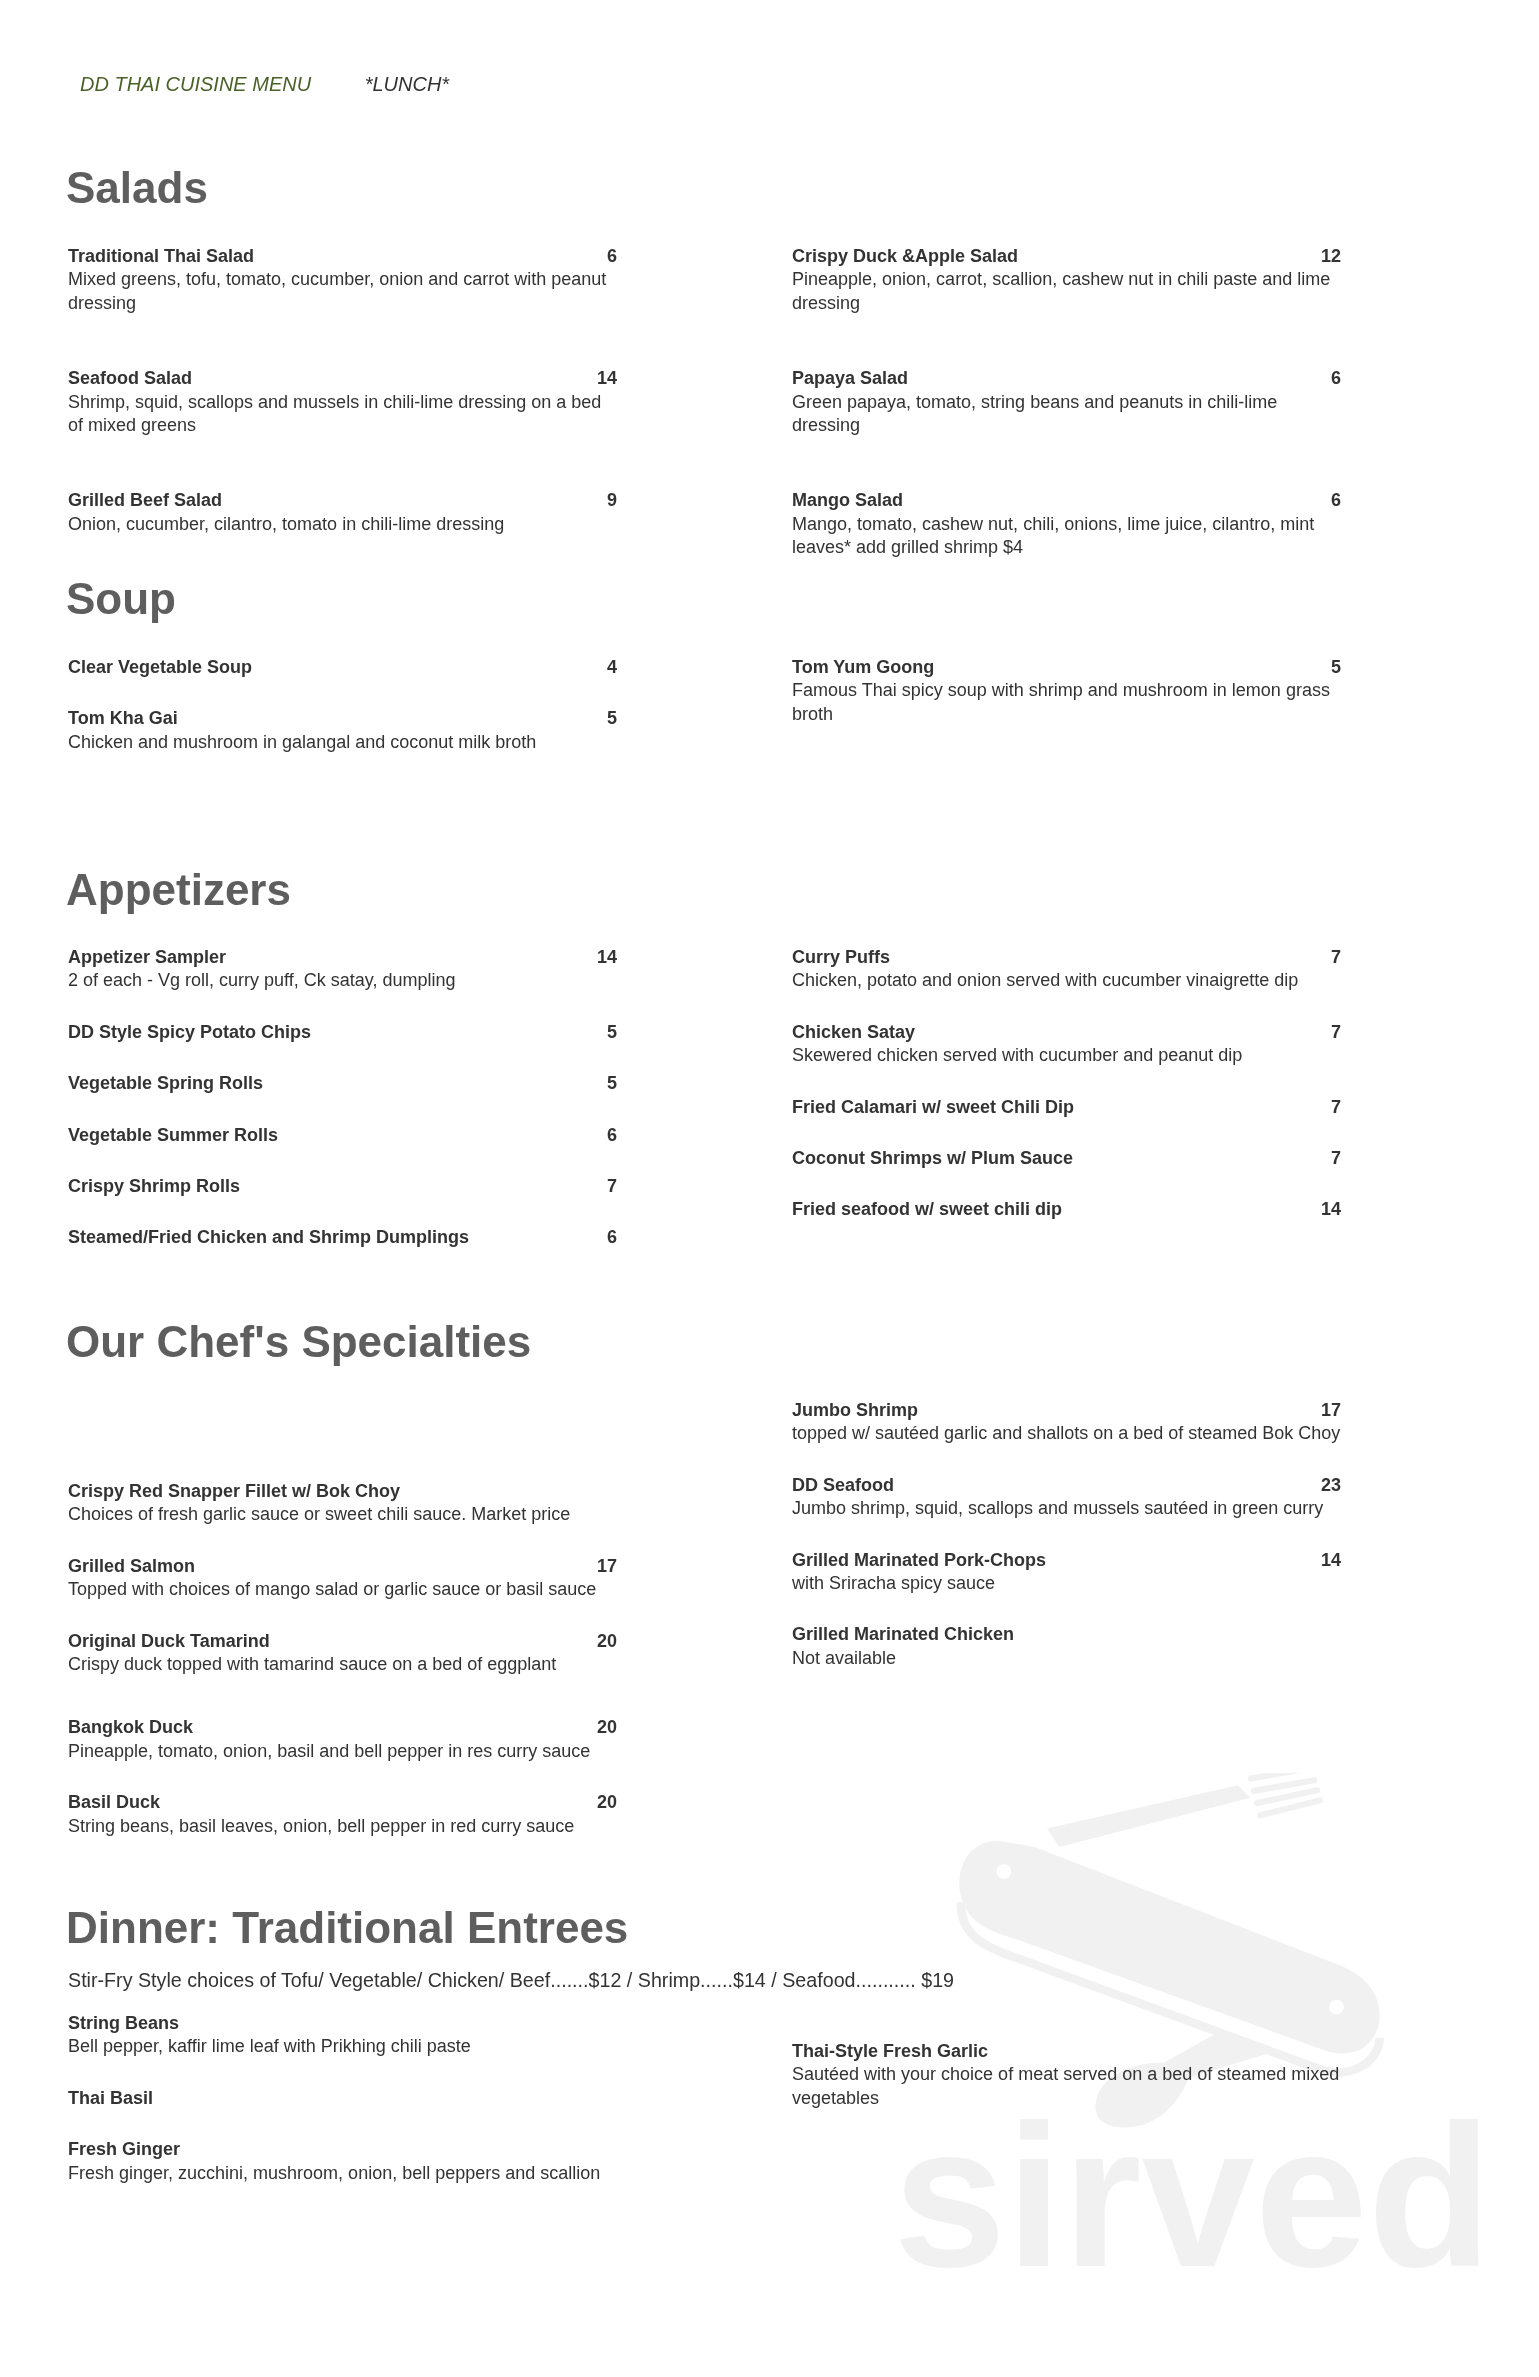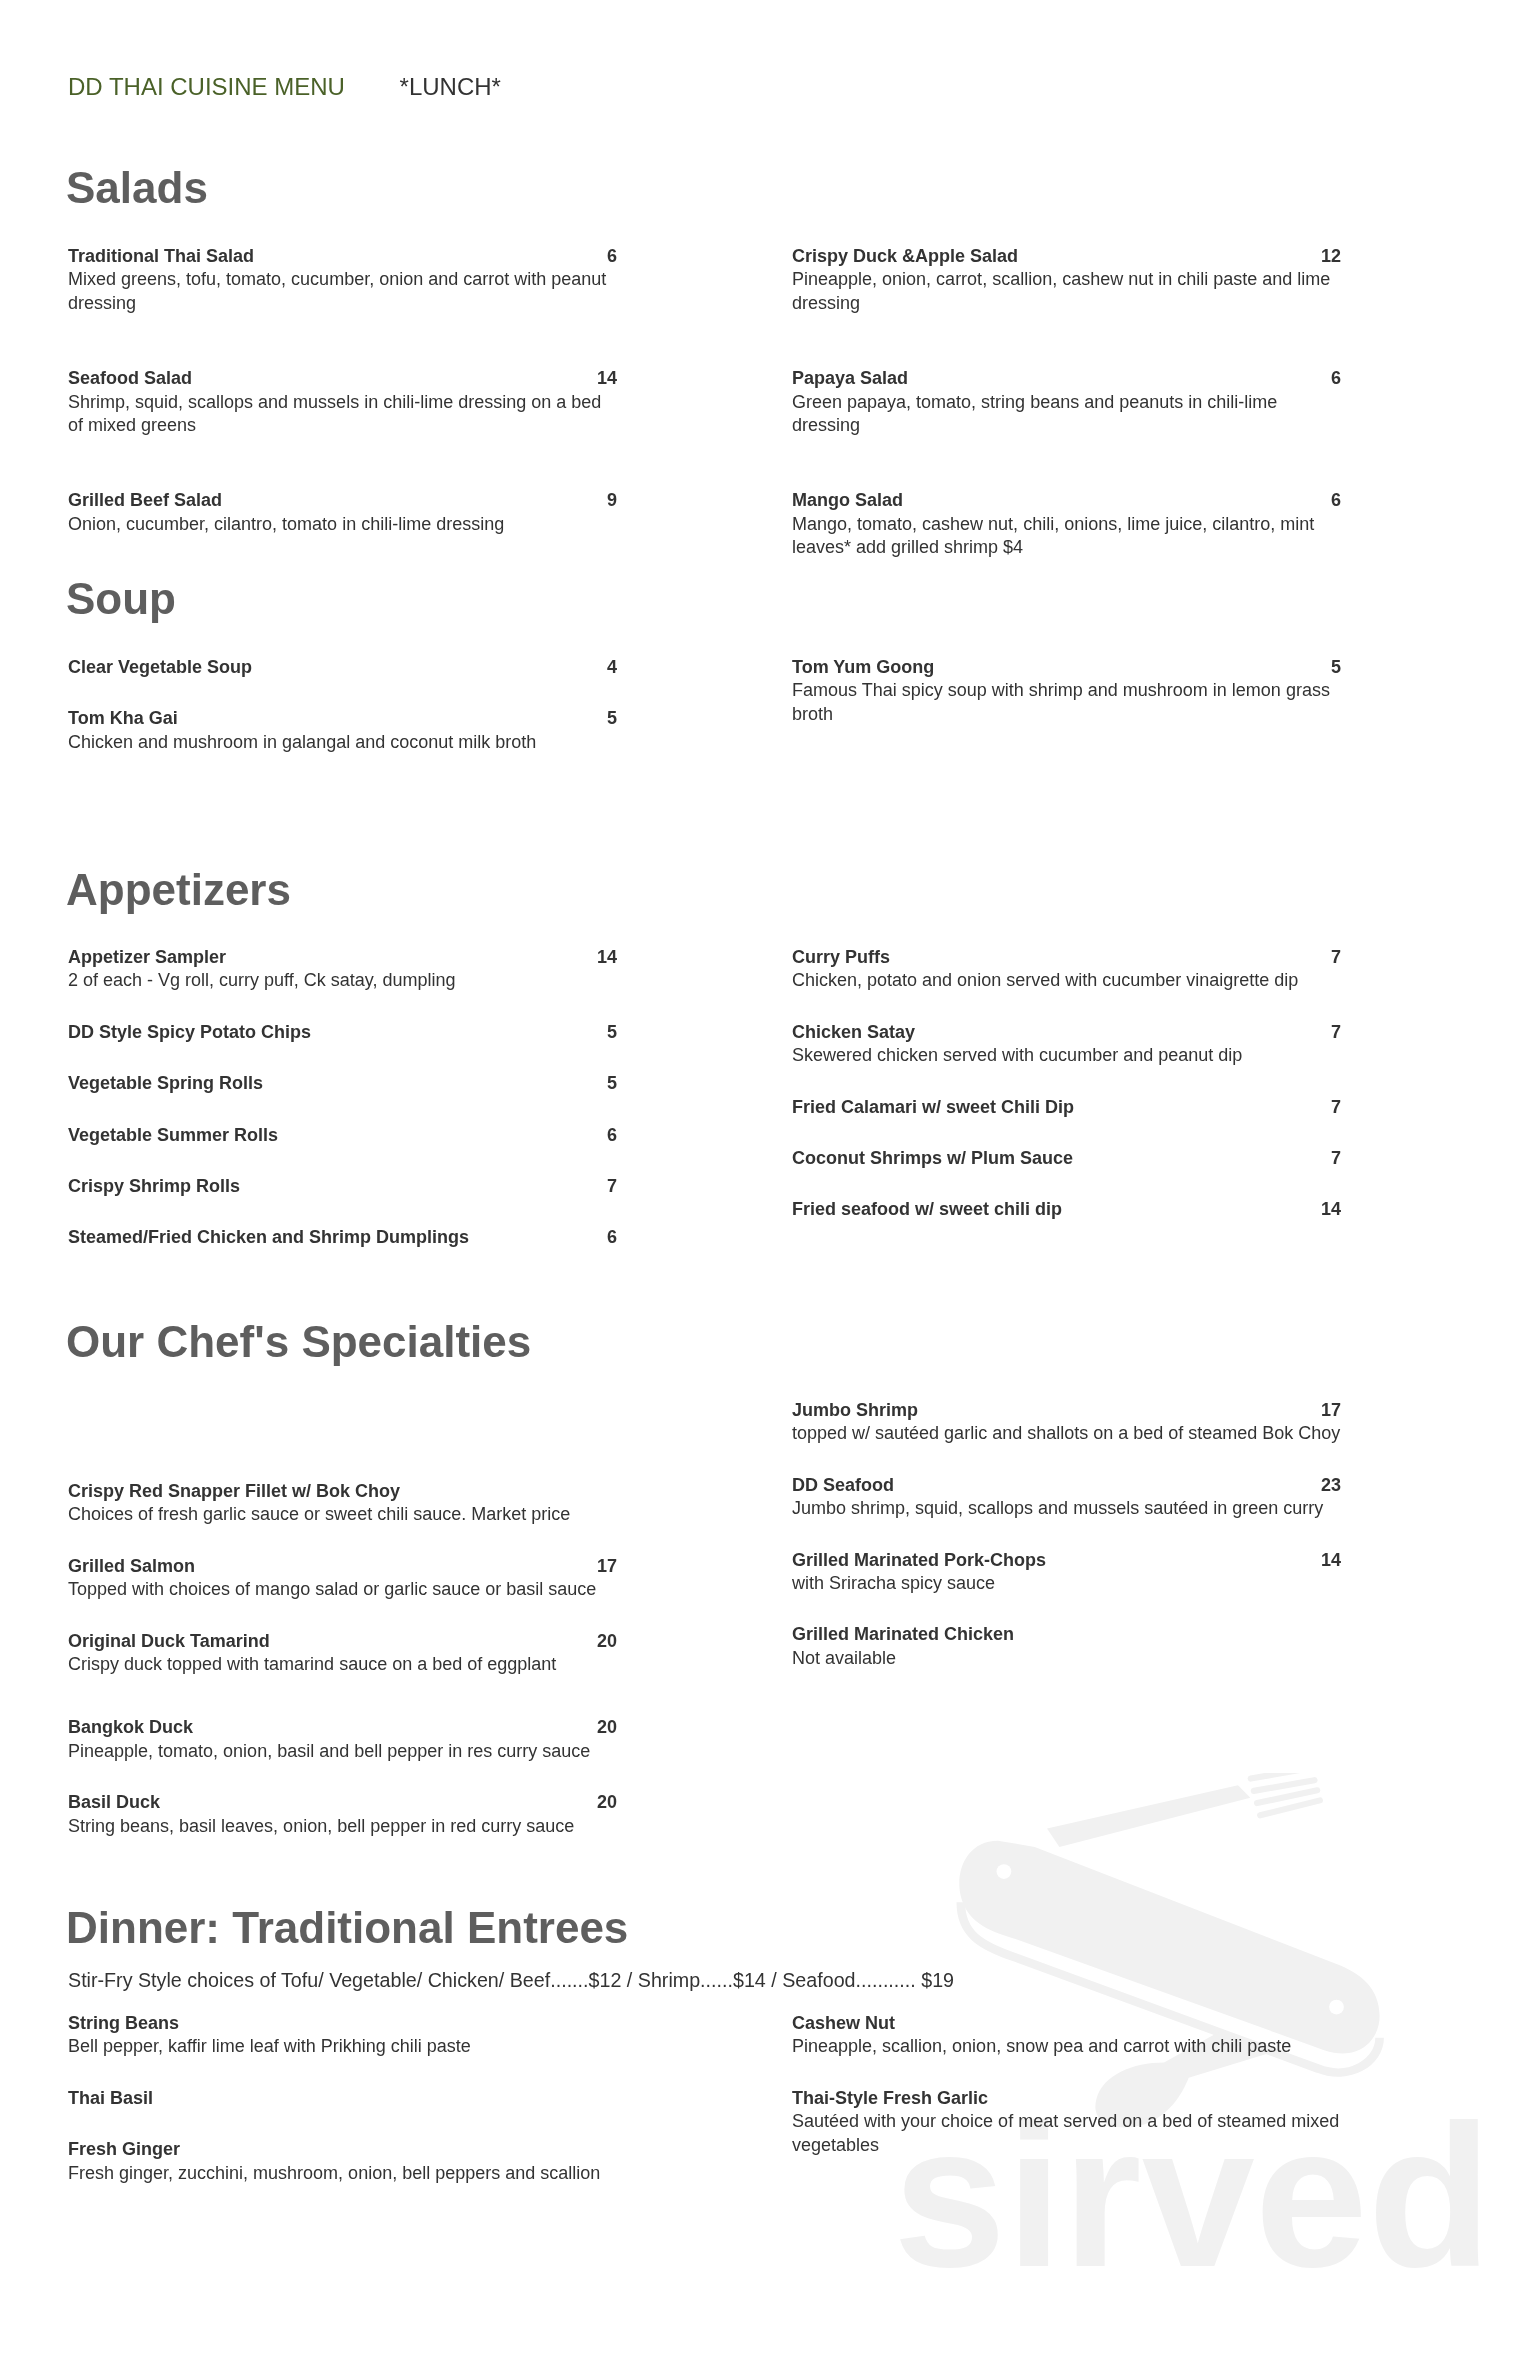--- a/index.html
+++ b/index.html
@@ -1,21 +1,21 @@
 <!DOCTYPE html>
 <html style="font-size:9.8px"><head>
 <meta charset="utf-8">
 <style>
   html, body { margin: 0; padding: 0; background: #ffffff; }
   body {
     width: 1539px; height: 2377px; position: relative; overflow: hidden;
     font-family: "Liberation Sans", sans-serif; color: #333333;
   }
   .watermark { position: absolute; left: 893px; top: 1773px; width: 616px; height: 505px; pointer-events: none; }
-  .header { position: absolute; left: 68px; top: 73px; font-size: 24px; white-space: nowrap; }
+  .header { position: absolute; left: 80px; top: 73px; font-size: 20px; white-space: nowrap; font-style: italic; }
   .header .brand { color: #4a6128; }
   .header .period { color: #333333; margin-left: 48px; }
   .section-title {
     position: absolute; left: 66px; font-size: 44px; font-weight: bold; color: #5e5e5e;
     white-space: nowrap; line-height: 1;
   }
   .col { position: absolute; width: 549px; }
   .col.left { left: 68px; }
   .col.right { left: 792px; }
   .item { font-size: 18px; line-height: 23.4px; }
@@ -283,27 +283,20 @@
     </div>
     <div class="item" style="margin-top: 28px;">
       <div class="item-head">
         <span>Fresh Ginger</span>
         <span></span>
       </div>
       <div class="item-desc">Fresh ginger, zucchini, mushroom, onion, bell peppers and scallion</div>
     </div>
   </div>
 <div class="col right" style="top:2012px">
-    <div class="item">
-      <div class="item-head">
-        <span>Cashew Nut</span>
-        <span></span>
-      </div>
-      <div class="item-desc">Pineapple, scallion, onion, snow pea and carrot with chili paste</div>
-    </div>
     <div class="item" style="margin-top: 28px;">
       <div class="item-head">
         <span>Thai-Style Fresh Garlic</span>
         <span></span>
       </div>
       <div class="item-desc">Sautéed with your choice of meat served on a bed of steamed mixed vegetables</div>
     </div>
   </div>
 
 

